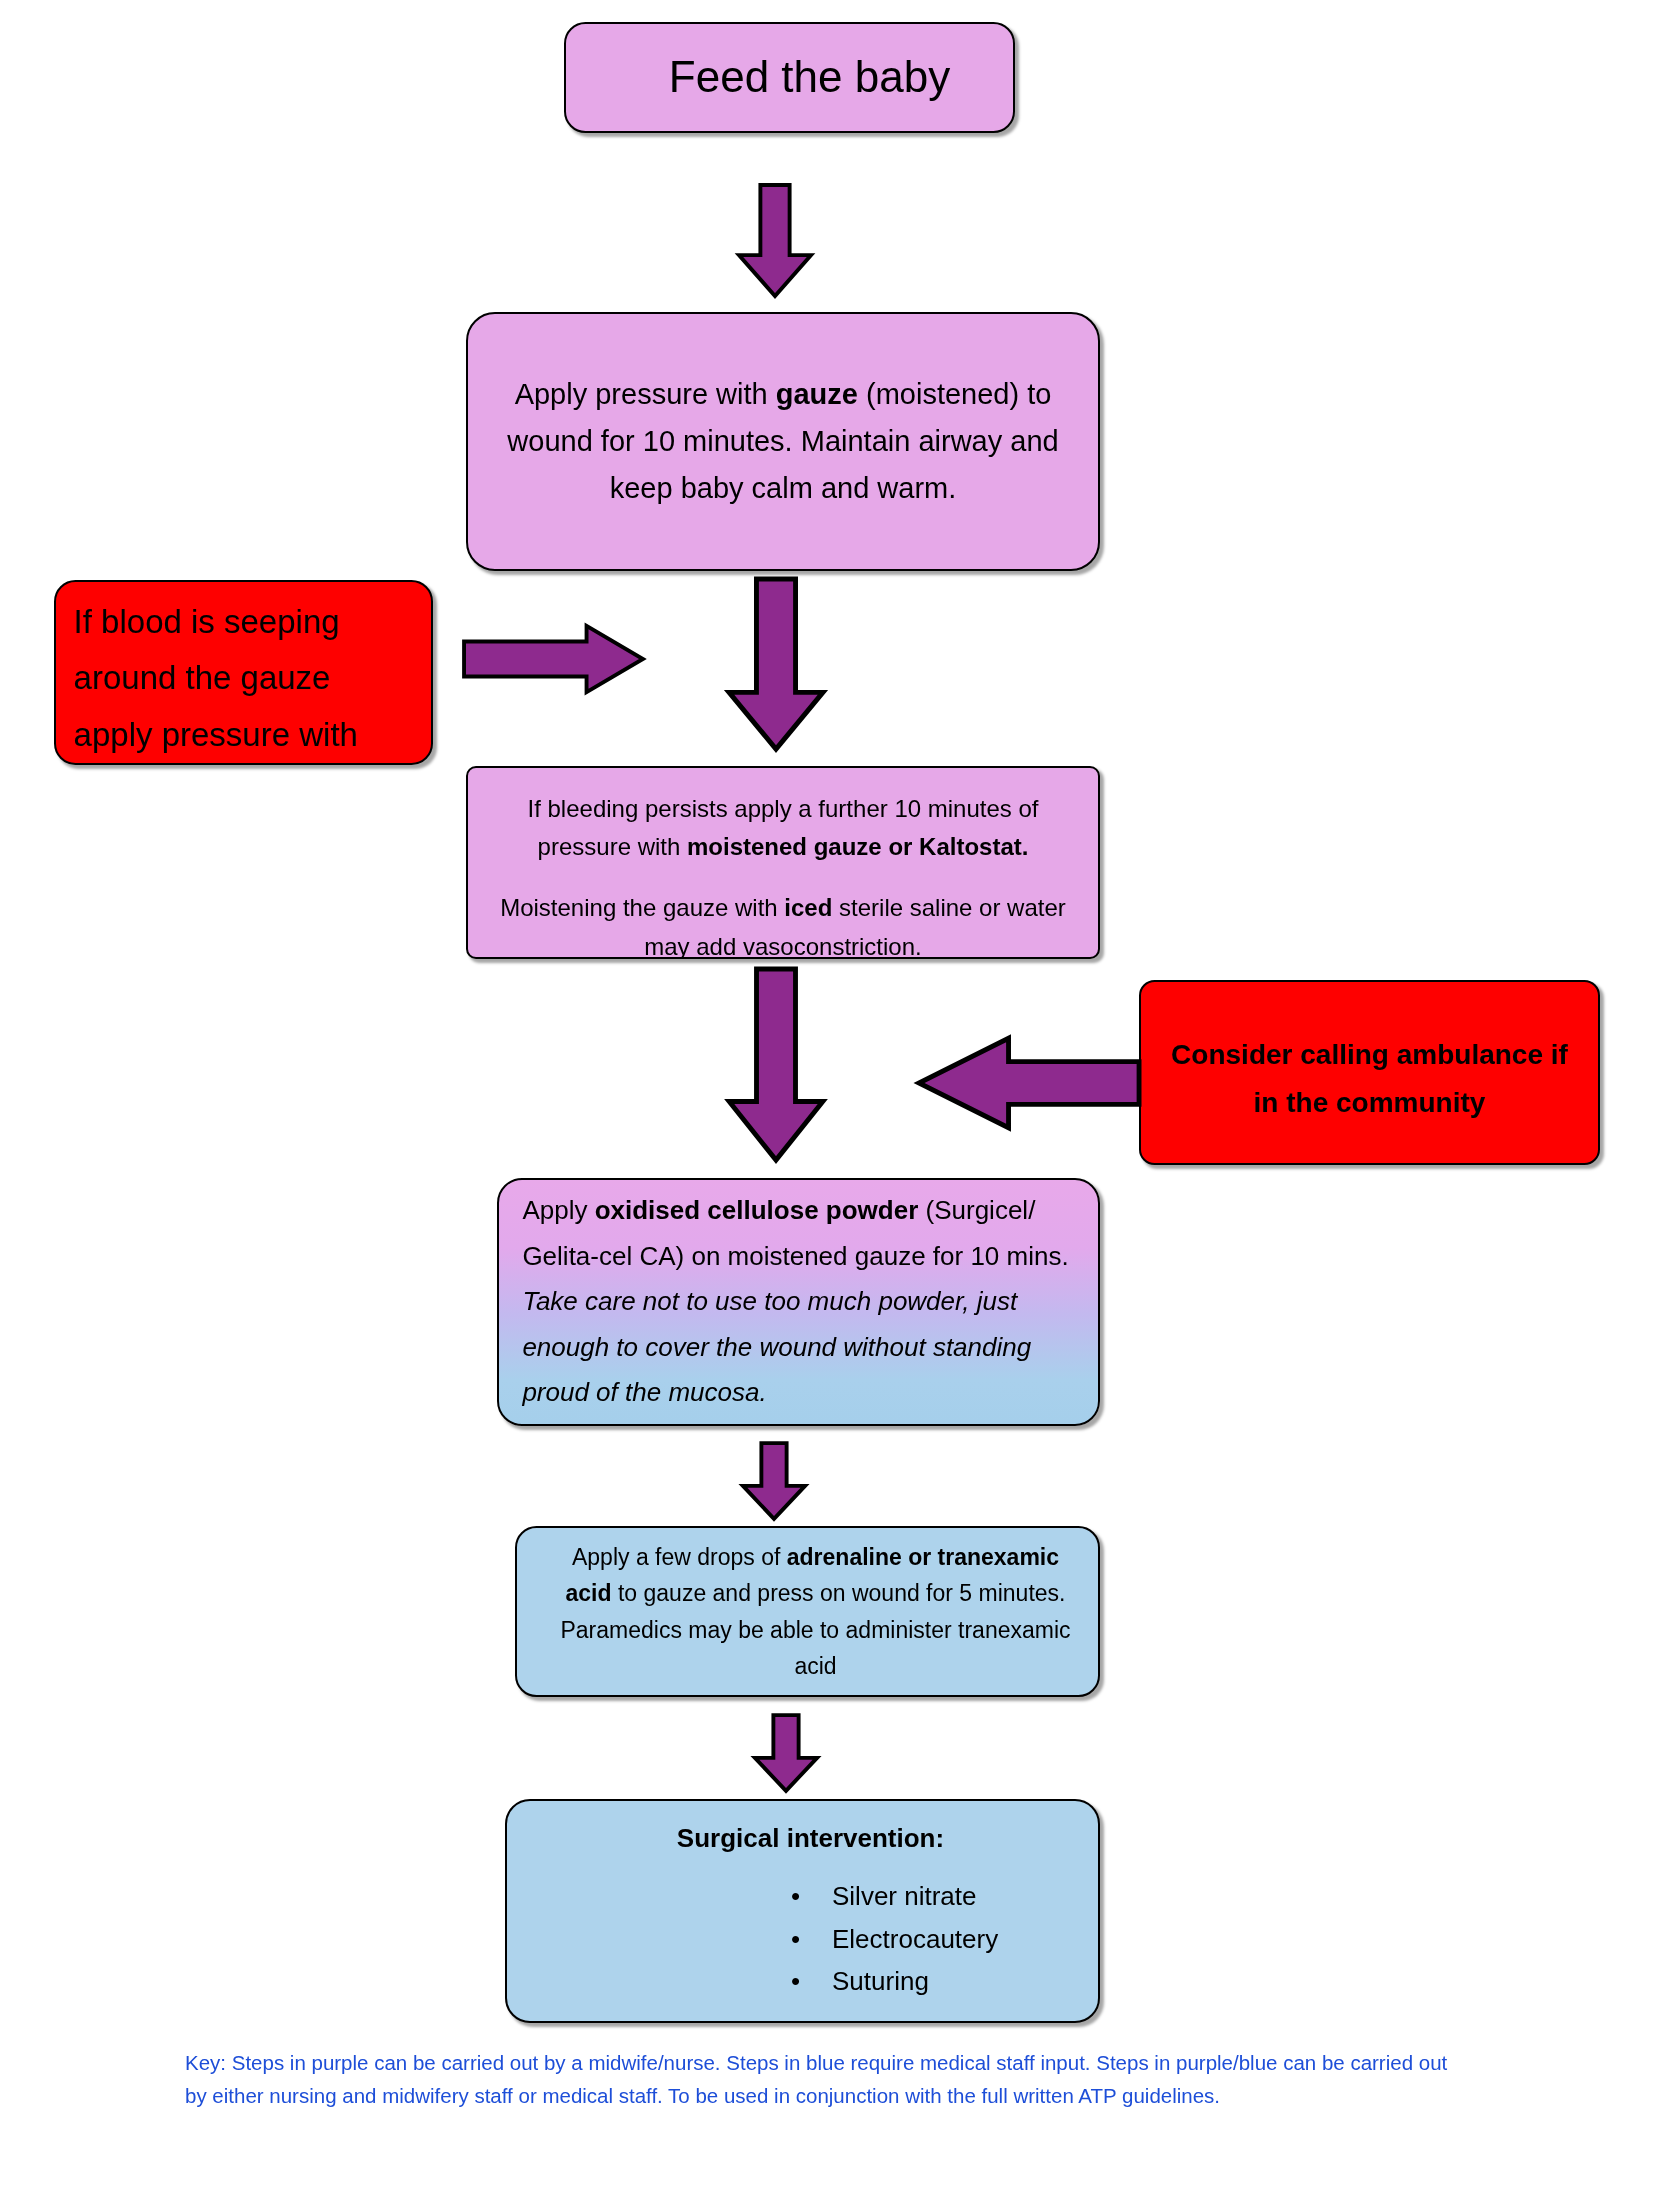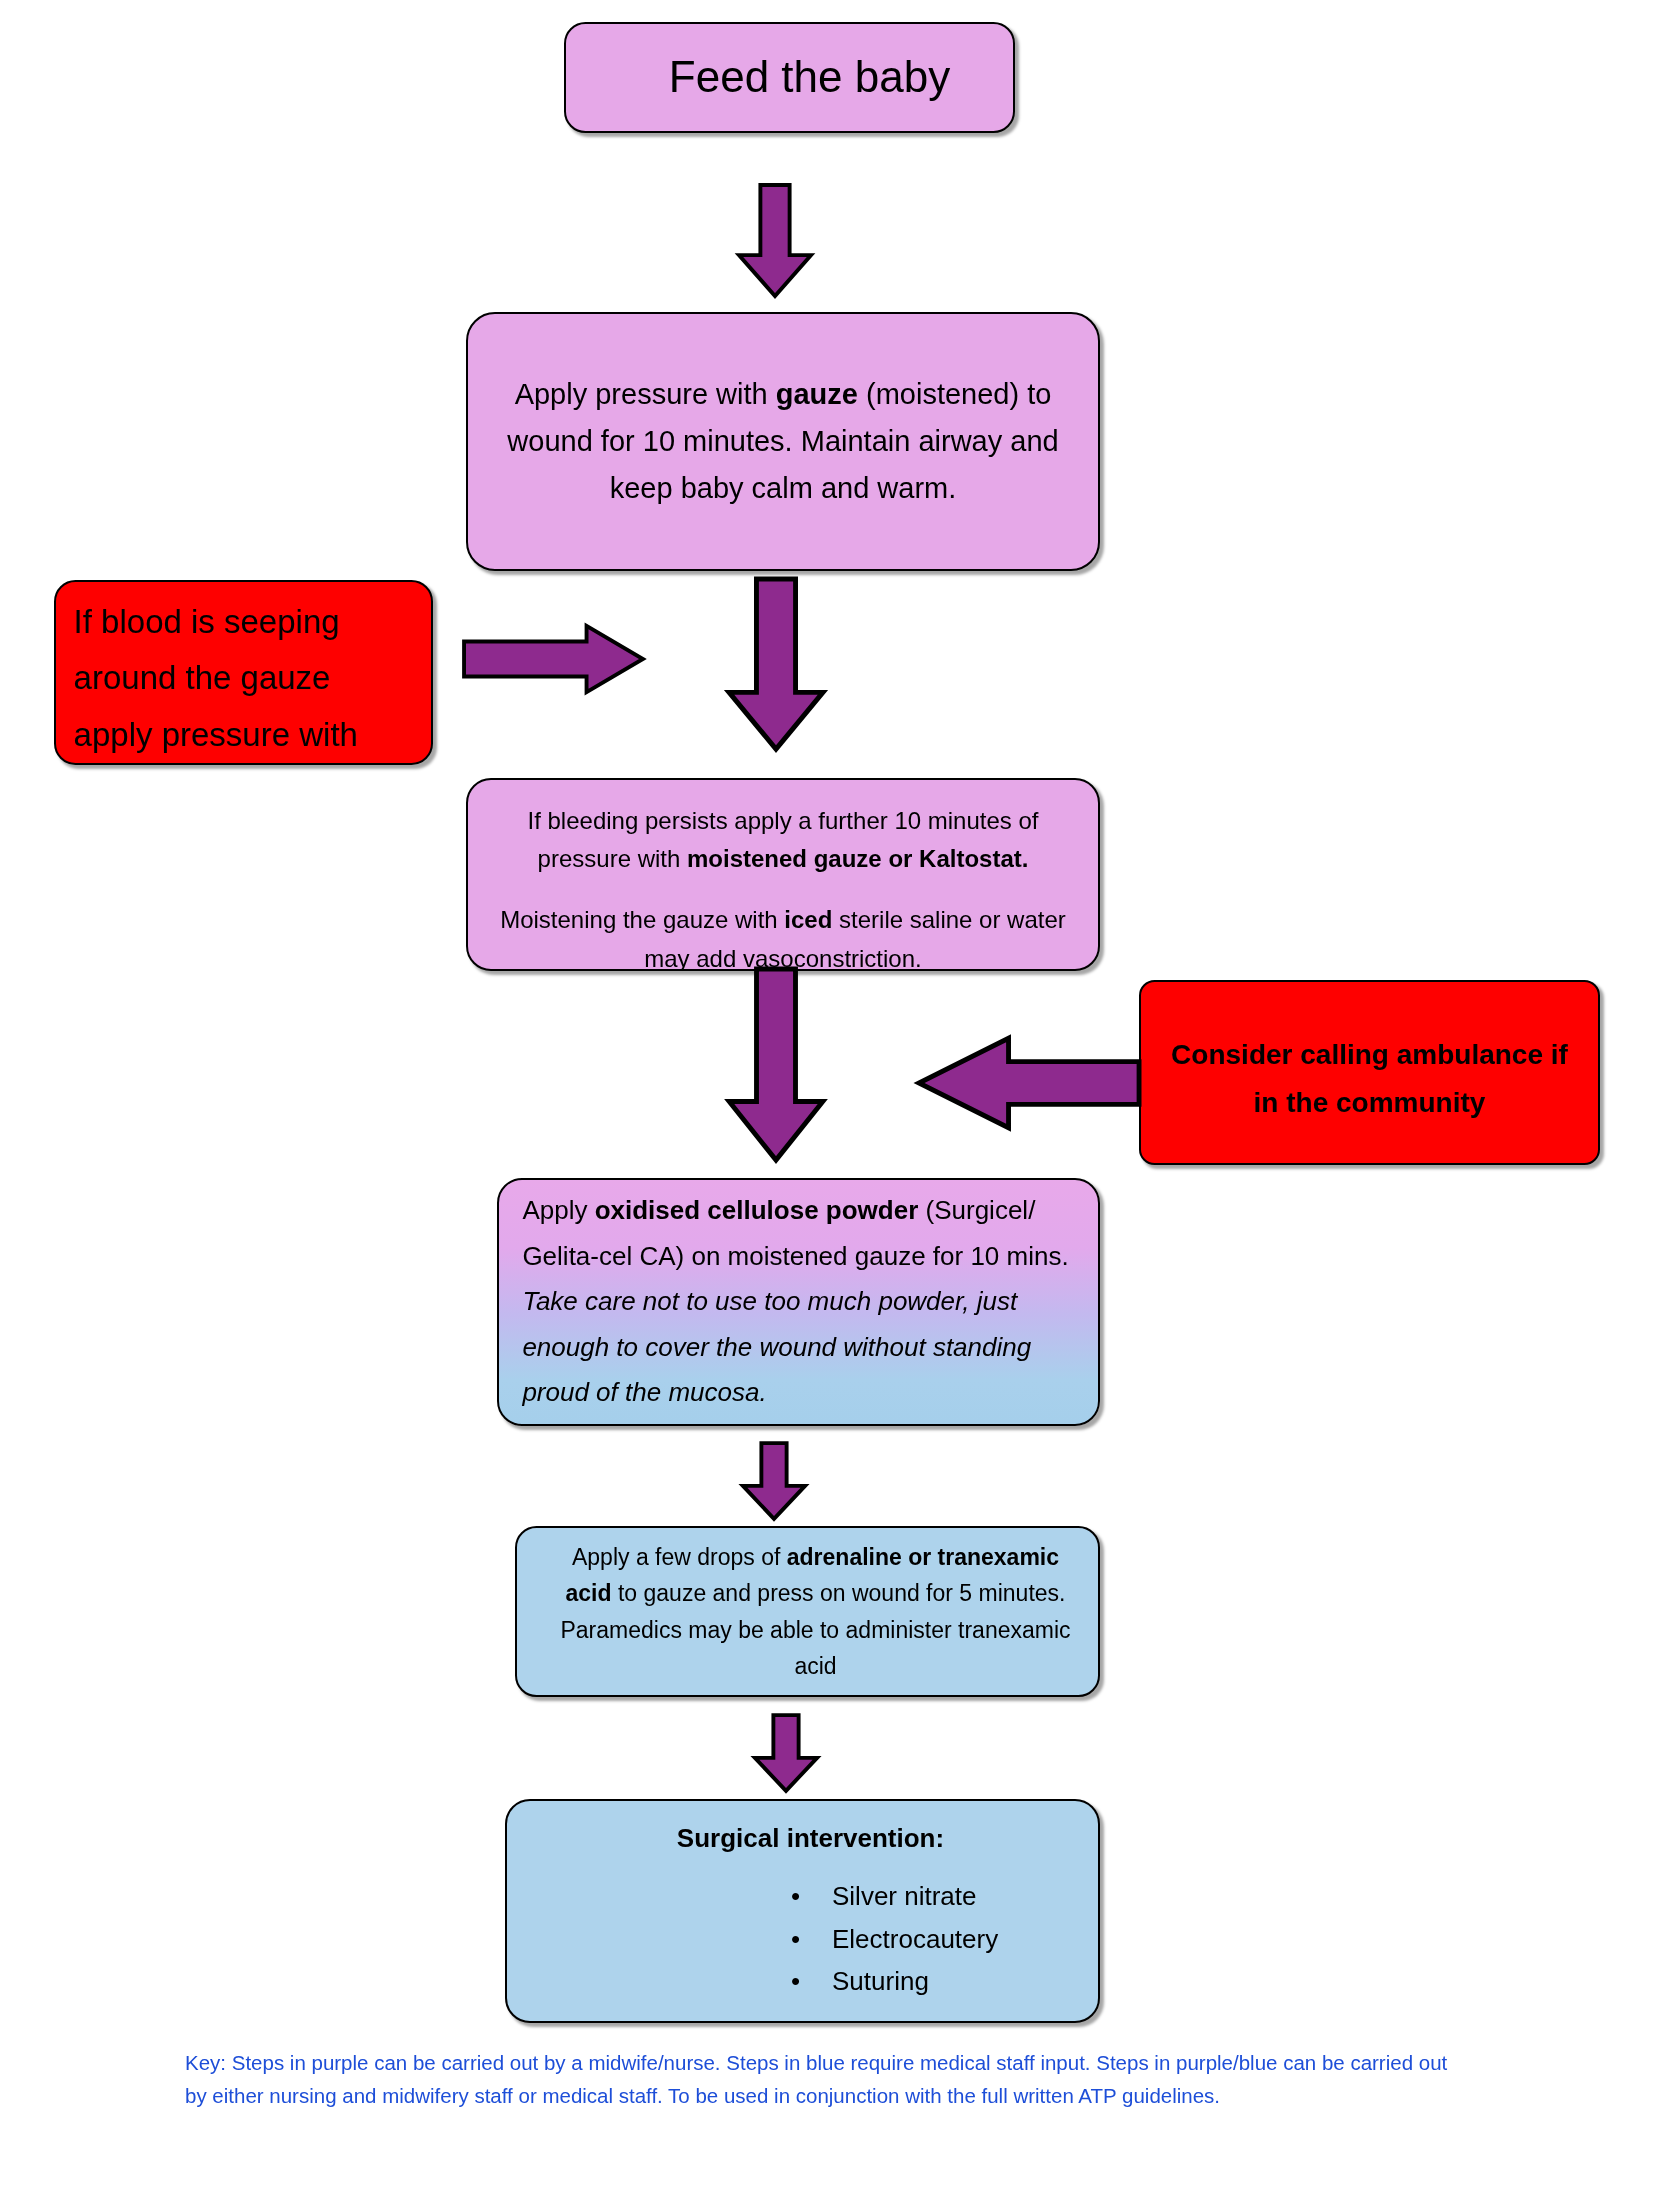--- a/index.html
+++ b/index.html
@@ -75,23 +75,22 @@
   #node-blood-seeping .txt {
     text-align: left;
     font-size: 33px;
     line-height: 1.72;
     padding: 11.7px 17.6px 0 17.6px;
     box-sizing: border-box;
   }
 
   #node-bleeding-persists {
     left: 466px; top: 766px; width: 634px; height: 193px;
-    border-radius: 25px;
+    border-radius: 10px;
     justify-content: flex-start;
-    margin-top: 12px;
   }
   #node-bleeding-persists .txt {
     text-align: center;
     font-size: 24px;
     line-height: 1.62;
     padding: 21.5px 29px 0 29px;
     box-sizing: border-box;
   }
   #node-bleeding-persists .spacer { height: 21.5px; }
 

